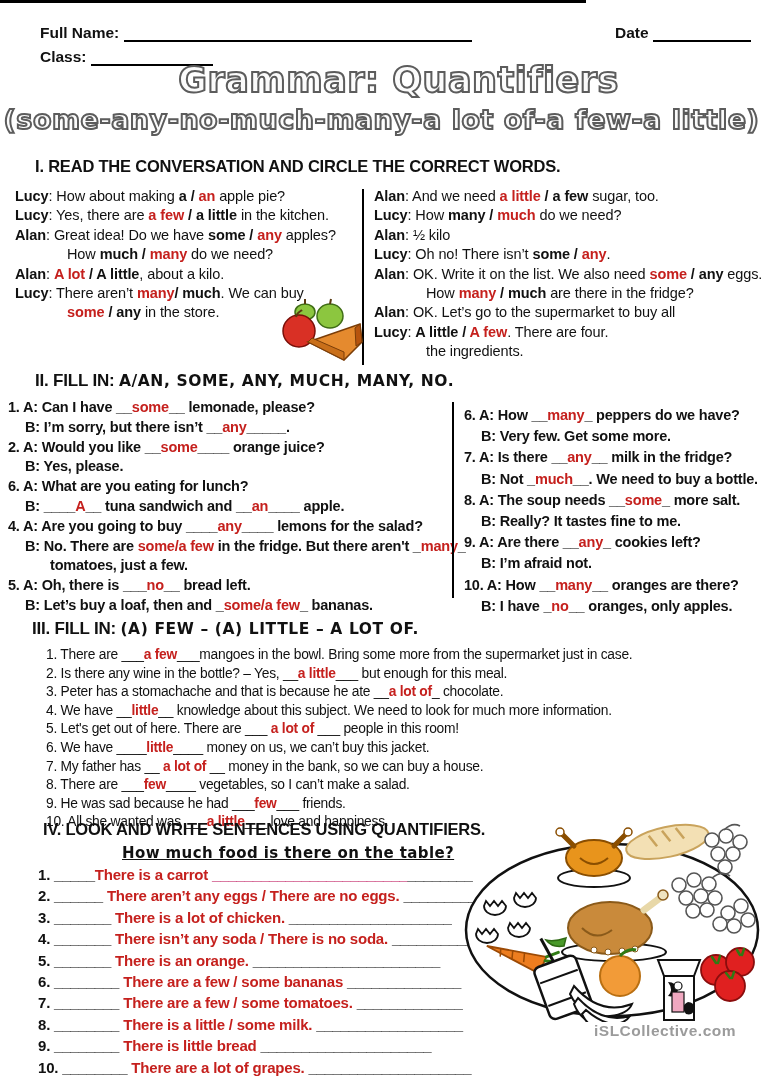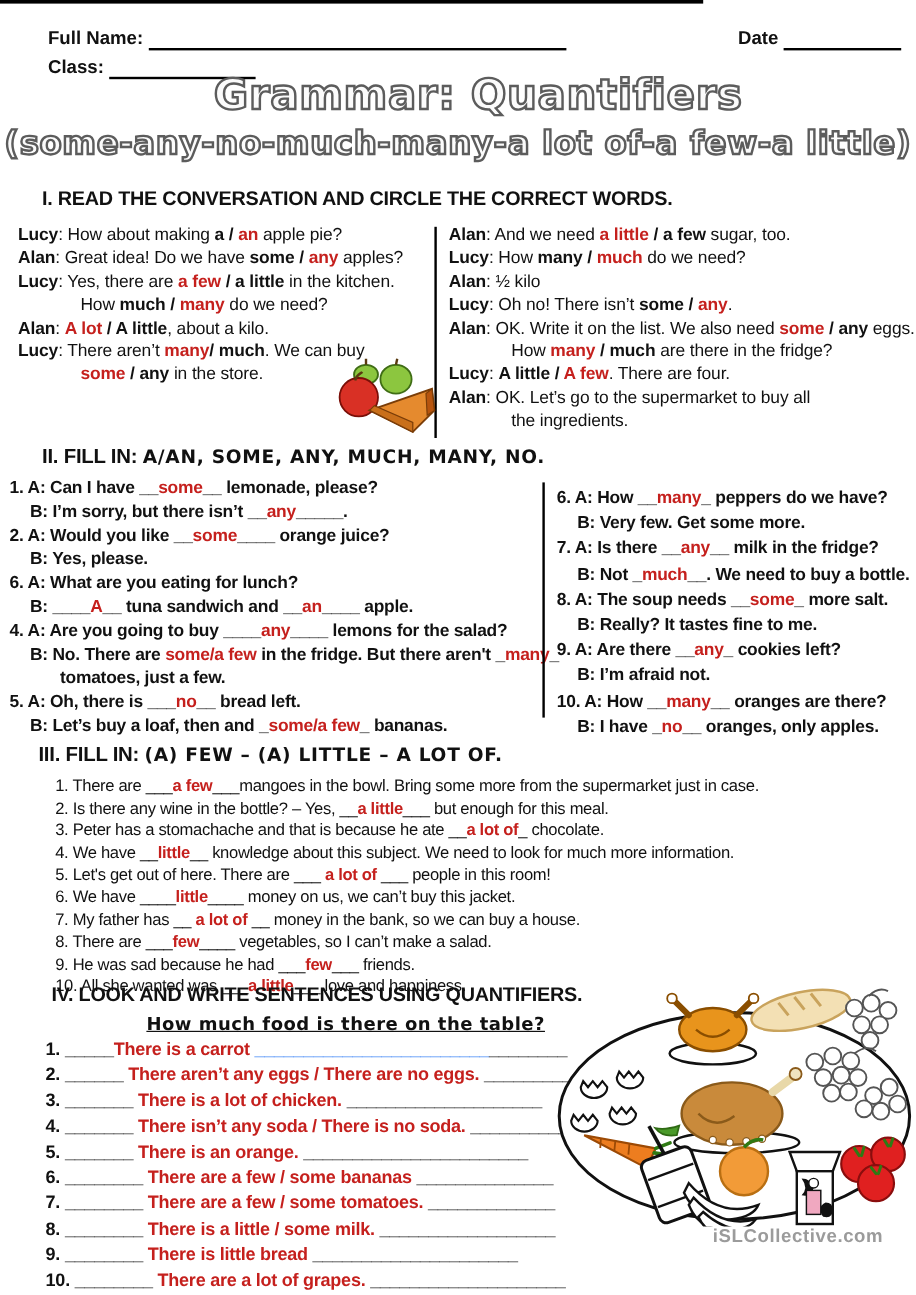--- a/index.html
+++ b/index.html
@@ -22,21 +22,21 @@
   }
   .title-1{top:60px;font-size:35px;padding-left:17px;}
   .title-2{top:104px;font-size:27px;}
   
   .sec-heading{font-weight:bold;font-size:16.5px;letter-spacing:-.2px;white-space:nowrap;}
   .comic{font-family:"DejaVu Sans", sans-serif;letter-spacing:.6px;font-size:15.5px;}
   
   .tline{white-space:nowrap;}
   .seg-b{font-weight:bold;}
   .seg-r{font-weight:bold;color:#C5201D;}
-  .seg-ru{font-weight:bold;color:#3b82f6;}
+  .seg-ru{font-weight:bold;color:#be185d;}
   
   .conv{font-size:14.5px;line-height:19.4px;letter-spacing:-.1px;}
   .conv .ind1{padding-left:52px;}
   .vdivider{width:2px;background:#000;}
   
   .s2{font-size:14.5px;font-weight:bold;line-height:19.8px;letter-spacing:-.2px;}
   .s2r{line-height:21.2px;}
   .s2 .ind1{padding-left:17px;}
   .s2 .ind2{padding-left:42px;}
   
@@ -64,37 +64,37 @@
   <span class="hdr-label">Class:</span>
   <span class="fill-line" style="width:122px;"></span>
 </div>
 
 <div class="abs title-line title-1">Grammar: Quantifiers</div>
 <div class="abs title-line title-2">(some-any-no-much-many-a lot of-a few-a little)</div>
 
 <div class="abs sec-heading" style="left:35px;top:157px;text-align:center;">I. READ THE CONVERSATION AND CIRCLE THE CORRECT WORDS.</div>
 <div class="abs conv" style="left:15px;top:187px;width:345px;">
     <div class="tline ind0"><span class="seg-b">Lucy</span><span class="seg-n">: How about making </span><span class="seg-b">a / </span><span class="seg-r">an</span><span class="seg-n"> apple pie?</span></div>
+    <div class="tline ind0"><span class="seg-b">Lucy</span><span class="seg-n">: Yes, there are </span><span class="seg-r">a few</span><span class="seg-b"> / </span><span class="seg-b">a little</span><span class="seg-n"> in the kitchen.</span></div>
     <div class="tline ind0"><span class="seg-b">Alan</span><span class="seg-n">: Great idea! Do we have </span><span class="seg-b">some / </span><span class="seg-r">any</span><span class="seg-n"> apples?</span></div>
-    <div class="tline ind0"><span class="seg-b">Lucy</span><span class="seg-n">: Yes, there are </span><span class="seg-r">a few</span><span class="seg-b"> / </span><span class="seg-b">a little</span><span class="seg-n"> in the kitchen.</span></div>
     <div class="tline ind1"><span class="seg-n">How </span><span class="seg-b">much / </span><span class="seg-r">many</span><span class="seg-n"> do we need?</span></div>
     <div class="tline ind0"><span class="seg-b">Alan</span><span class="seg-n">:  </span><span class="seg-r">A lot</span><span class="seg-b"> / </span><span class="seg-b">A little</span><span class="seg-n">, about a kilo.</span></div>
     <div class="tline ind0"><span class="seg-b">Lucy</span><span class="seg-n">: There aren’t </span><span class="seg-r">many</span><span class="seg-b">/ </span><span class="seg-b">much</span><span class="seg-n">. We can buy</span></div>
     <div class="tline ind1"><span class="seg-r">some</span><span class="seg-b"> / </span><span class="seg-b">any</span><span class="seg-n"> in the store.</span></div>
   </div>
 <div class="abs vdivider" style="left:362px;top:189px;height:176px;"></div>
 <div class="abs conv" style="left:374px;top:187px;width:388px;">
     <div class="tline ind0"><span class="seg-b">Alan</span><span class="seg-n">: And we need </span><span class="seg-r">a little</span><span class="seg-b"> / </span><span class="seg-b">a few</span><span class="seg-n"> sugar, too.</span></div>
     <div class="tline ind0"><span class="seg-b">Lucy</span><span class="seg-n">: How </span><span class="seg-b">many / </span><span class="seg-r">much</span><span class="seg-n"> do we need?</span></div>
     <div class="tline ind0"><span class="seg-b">Alan</span><span class="seg-n">: ½ kilo</span></div>
     <div class="tline ind0"><span class="seg-b">Lucy</span><span class="seg-n">: Oh no! There isn’t </span><span class="seg-b">some / </span><span class="seg-r">any</span><span class="seg-n">.</span></div>
     <div class="tline ind0"><span class="seg-b">Alan</span><span class="seg-n">: OK. Write it on the list. We also need </span><span class="seg-r">some</span><span class="seg-b"> / </span><span class="seg-b">any</span><span class="seg-n"> eggs.</span></div>
     <div class="tline ind1"><span class="seg-n">How </span><span class="seg-r">many</span><span class="seg-b"> / </span><span class="seg-b">much</span><span class="seg-n"> are there in the fridge?</span></div>
+    <div class="tline ind0"><span class="seg-b">Alan</span><span class="seg-n">: OK. Let’s go to the supermarket to buy all</span></div>
     <div class="tline ind0"><span class="seg-b">Lucy</span><span class="seg-n">: </span><span class="seg-b">A little</span><span class="seg-b"> / </span><span class="seg-r">A few</span><span class="seg-n">. There are four.</span></div>
-    <div class="tline ind0"><span class="seg-b">Alan</span><span class="seg-n">: OK. Let’s go to the supermarket to buy all</span></div>
     <div class="tline ind1"><span class="seg-n">the ingredients.</span></div>
   </div>
 
 <svg class="abs" style="left:272px;top:298px;" width="92" height="68" viewBox="0 0 92 68" aria-hidden="true">
   <ellipse cx="33" cy="14" rx="10" ry="8" fill="#8CC63F" stroke="#3f6d15" stroke-width="1.5"></ellipse>
   <ellipse cx="58" cy="18" rx="13" ry="12" fill="#8CC63F" stroke="#3f6d15" stroke-width="1.5"></ellipse>
   <line x1="33" y1="6" x2="33" y2="1" stroke="#5a3a10" stroke-width="2"></line>
   <line x1="58" y1="6" x2="59" y2="1" stroke="#5a3a10" stroke-width="2"></line>
   <circle cx="27" cy="33" r="16" fill="#D93025" stroke="#7a0f08" stroke-width="1.5"></circle>
   <path d="M24 19 C25 14 29 13 30 12" fill="none" stroke="#5a3a10" stroke-width="2"></path>

